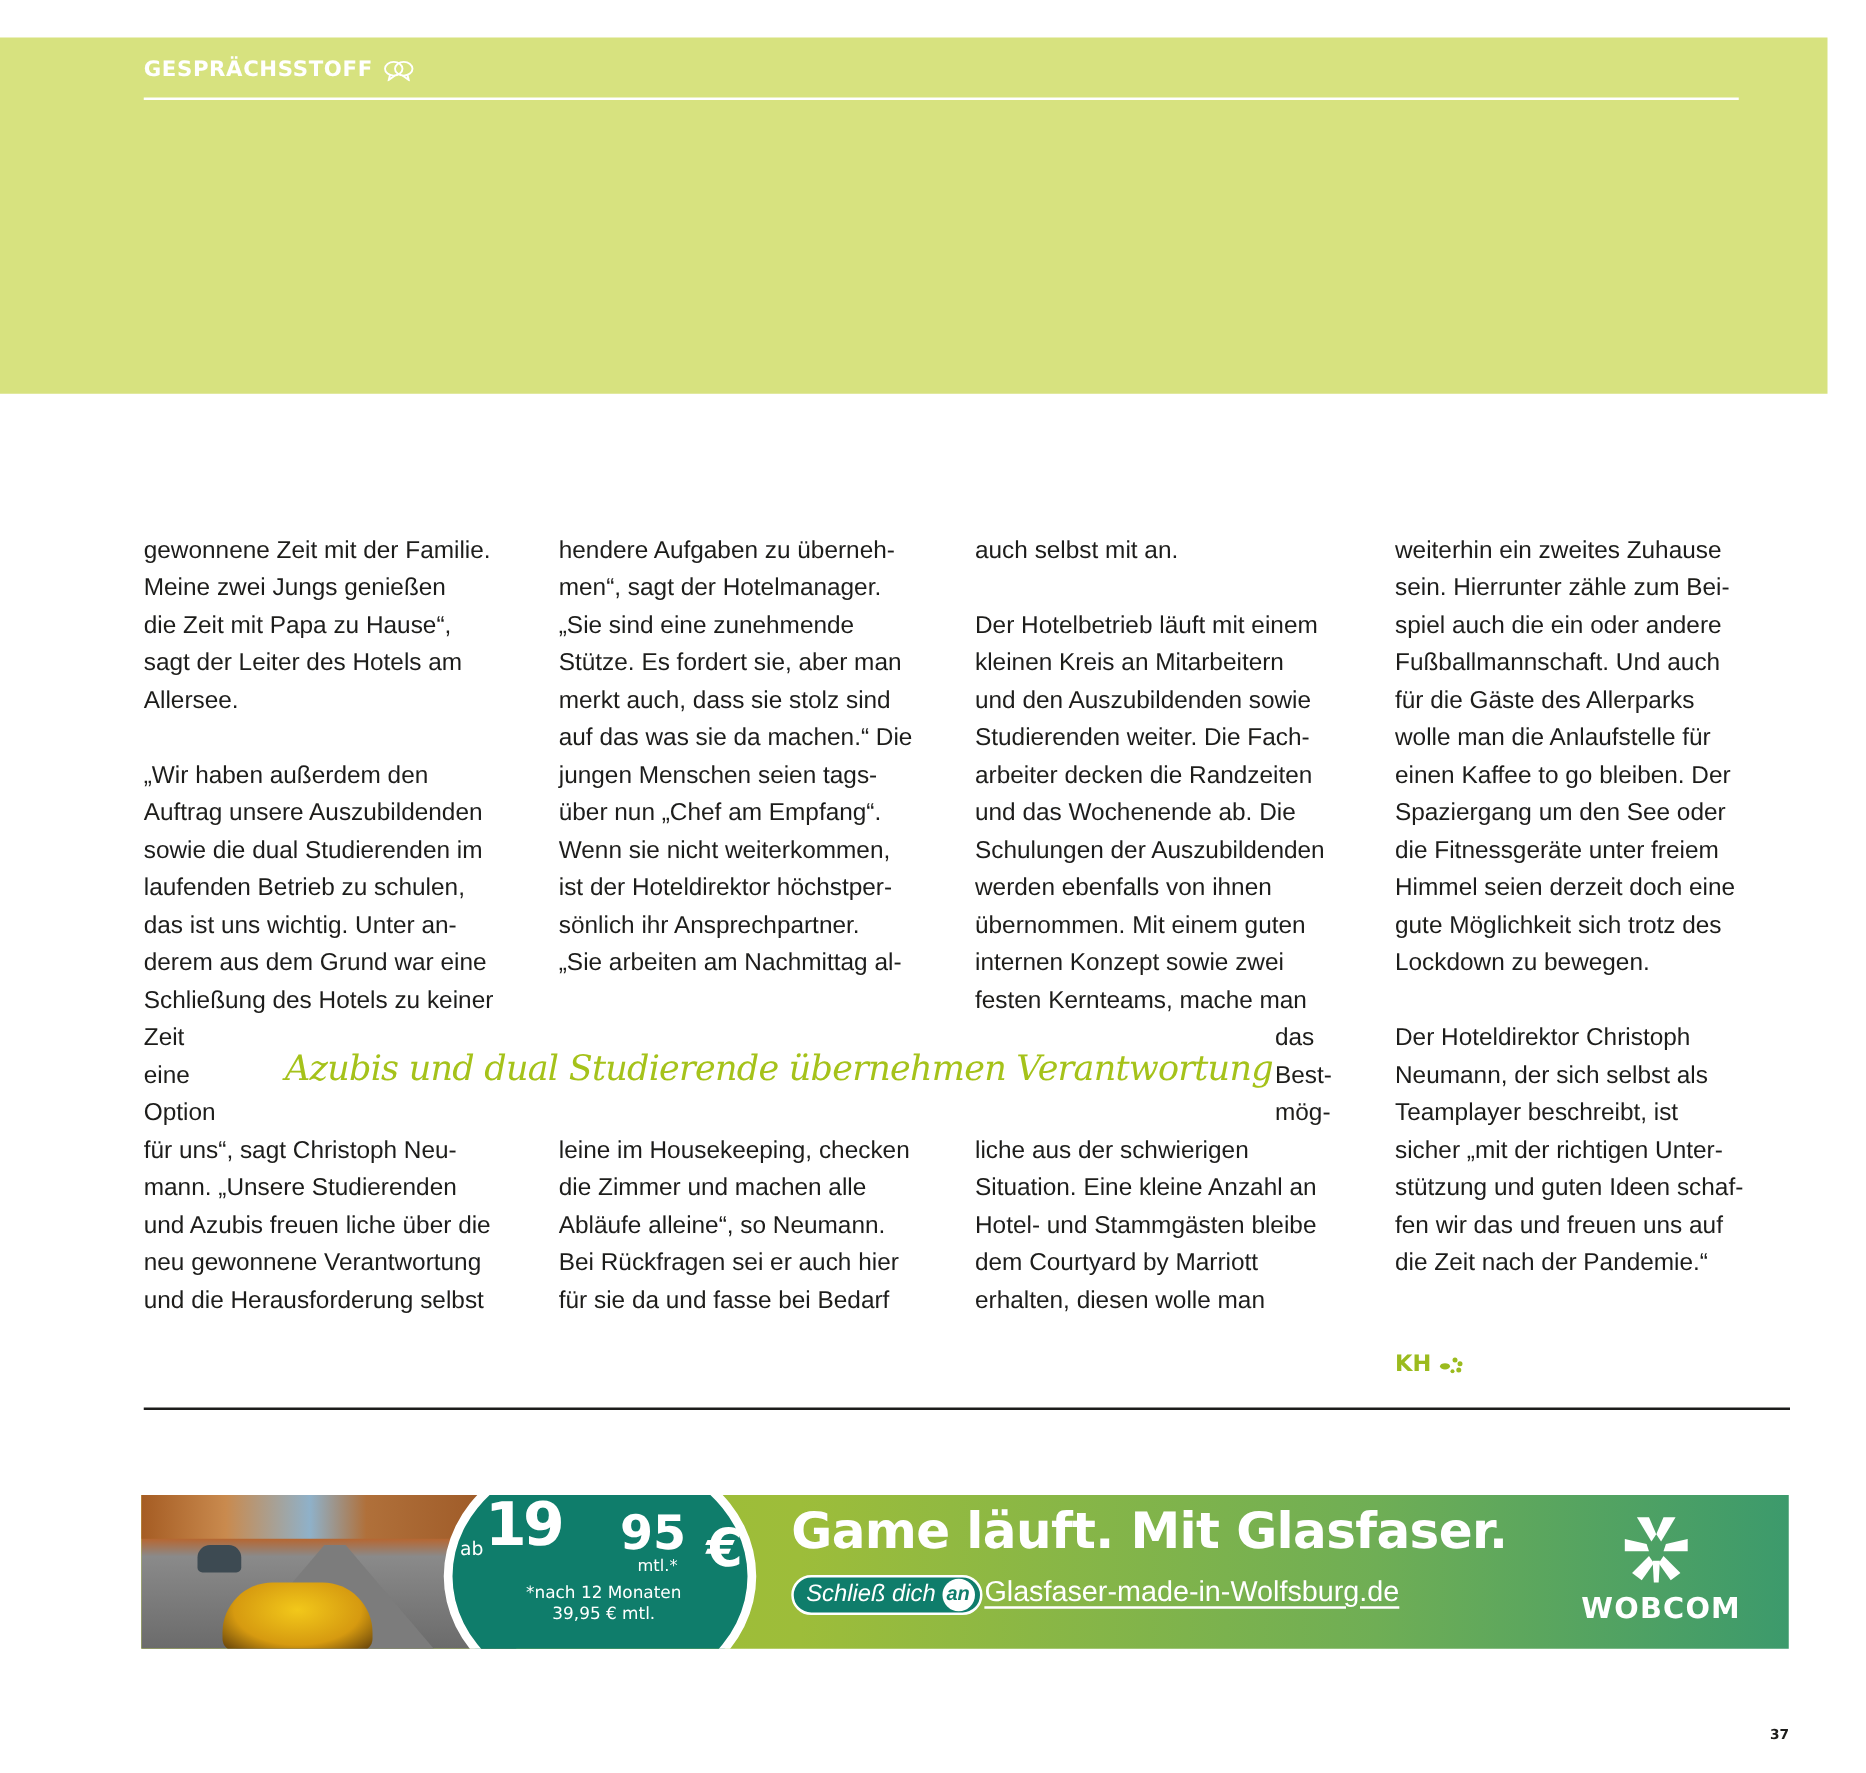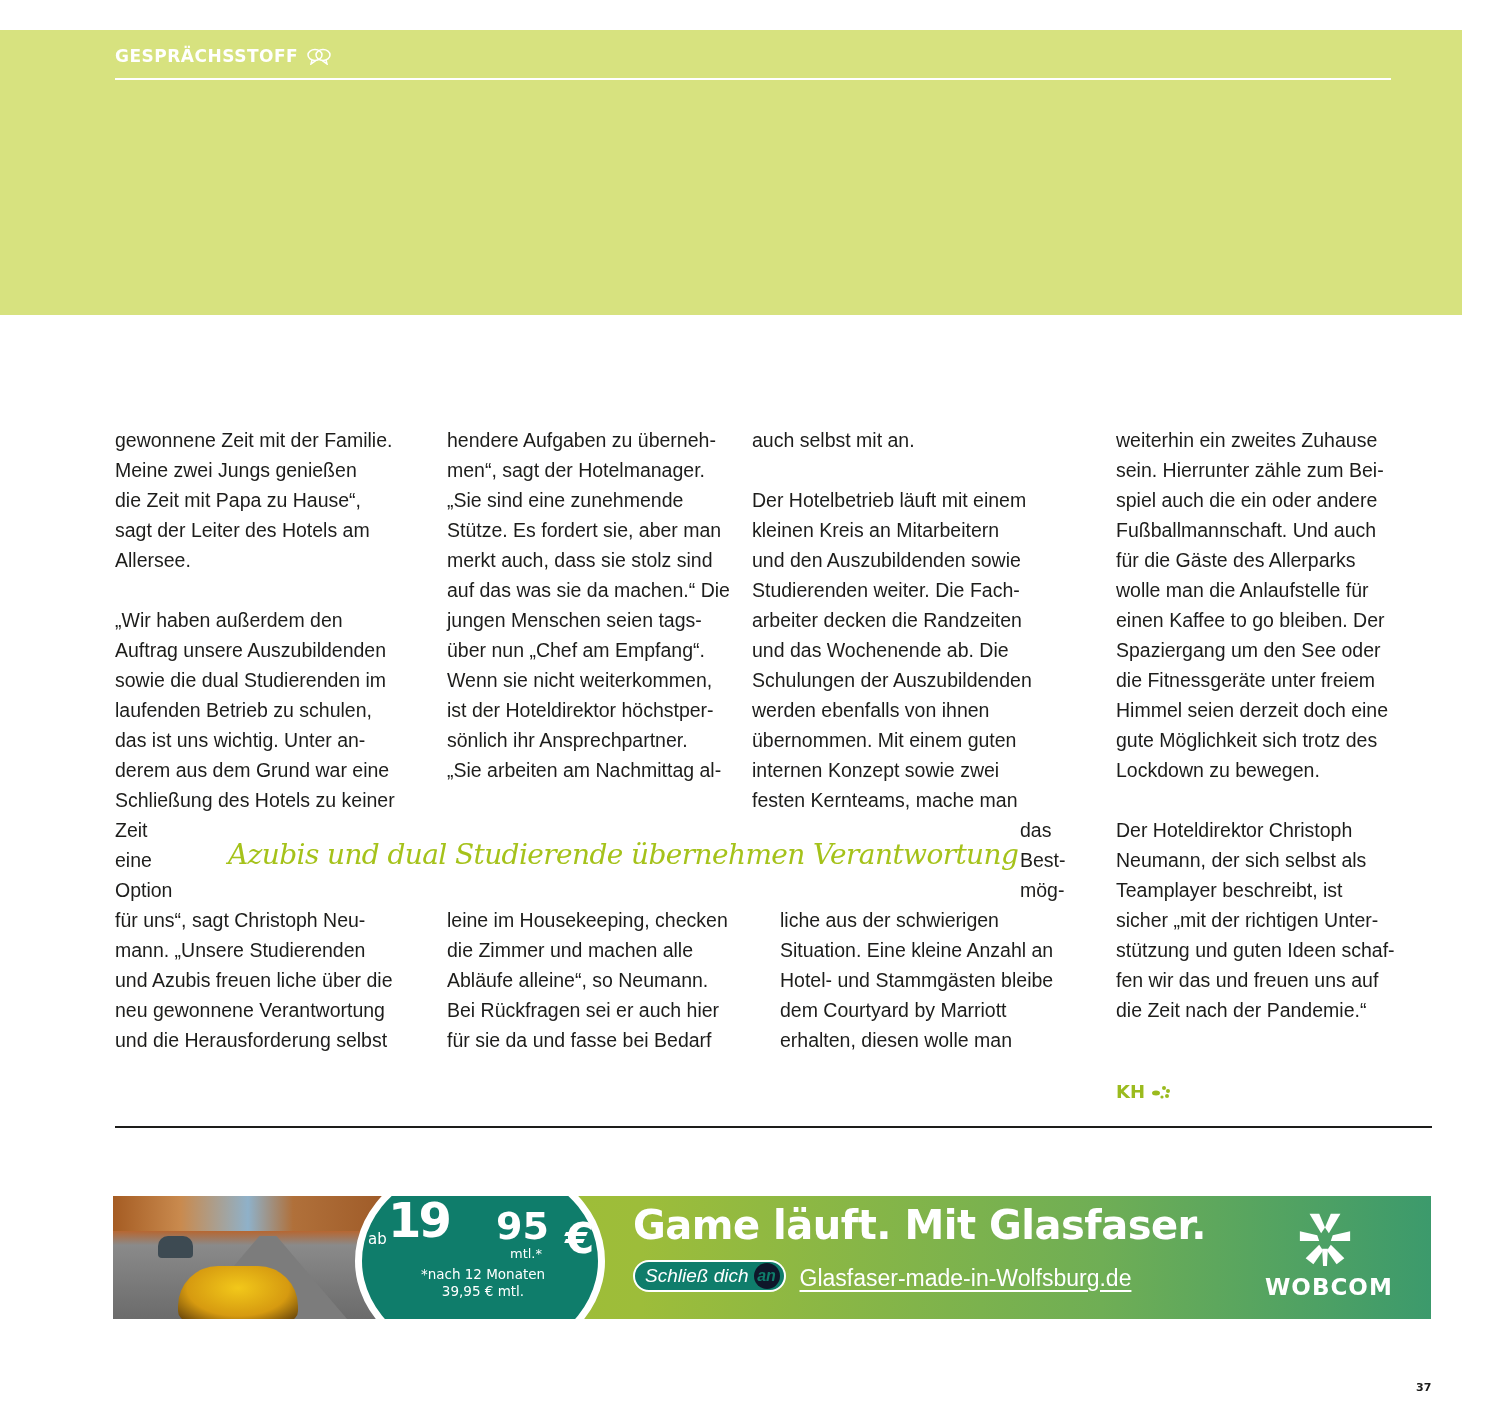--- a/index.html
+++ b/index.html
@@ -9,21 +9,21 @@
   .header-band { position:absolute; left:0; top:30px; width:1462px; height:285px; background:#d7e27f; }
   .section-label { position:absolute; left:115px; top:46px; font-family:"DejaVu Sans", sans-serif; font-weight:bold; font-size:17px; color:#ffffff; letter-spacing:0.5px; display:flex; align-items:center; gap:8px; }
   .section-label svg { width:26px; height:18px; }
   .header-rule { position:absolute; left:115px; top:78px; width:1276px; height:2px; background:#ffffff; }
 
   .col { position:absolute; font-size:19.5px; line-height:30px; white-space:nowrap; }
   .col .gap { height:30px; }
 
   .col1 { left:115px; top:425px; }
   .col2 { left:447px; top:425px; }
-  .col3 { left:752px; top:425px; }
+  .col3 { left:780px; top:425px; }
   .col4 { left:1116px; top:425px; }
 
   .col1b { left:115px; top:905px; }
   .col2b { left:447px; top:905px; }
   .col3b { left:780px; top:905px; }
 
   .split-left { position:absolute; left:115px; top:815px; font-size:19.5px; line-height:30px; }
   .split-right { position:absolute; left:1020px; top:815px; font-size:19.5px; line-height:30px; }
 
   .pullquote { position:absolute; left:228px; top:838px; font-family:"DejaVu Serif", serif; font-style:italic; font-size:28px; color:#a5c21a; white-space:nowrap; letter-spacing:-0.6px; }
@@ -43,23 +43,23 @@
   .ad-circle { position:absolute; left:242px; top:-40px; width:250px; height:210px; border-radius:50%; background:#0f7d6b; border:7px solid #ffffff; }
   .price { position:absolute; left:255px; top:6px; color:#ffffff; font-family:"DejaVu Sans", sans-serif; font-weight:bold; }
   .price .ab { position:absolute; left:0; top:28px; font-size:15px; font-weight:normal; }
   .price .big { position:absolute; left:20px; top:-10px; font-size:48px; letter-spacing:-3px; }
   .price .cents { position:absolute; left:128px; top:2px; font-size:38px; }
   .price .euro { position:absolute; left:197px; top:12px; font-size:42px; }
   .price .mtl { position:absolute; left:142px; top:44px; font-size:13px; font-weight:normal; }
   .price .note { position:absolute; left:20px; top:64px; width:190px; text-align:center; font-size:13.5px; font-weight:normal; line-height:17px; }
 
   .ad-headline { position:absolute; left:520px; top:6px; font-family:"DejaVu Sans", sans-serif; font-weight:bold; color:#ffffff; font-size:40px; letter-spacing:-0.5px; white-space:nowrap; }
-  .ad-sub { position:absolute; left:520px; top:64px; display:flex; align-items:flex-end; gap:14px; }
+  .ad-sub { position:absolute; left:520px; top:64px; display:flex; align-items:flex-start; gap:2px; }
   .pill { display:flex; align-items:center; gap:5px; background:#0f7d6b; border:2px solid #ffffff; border-radius:16px; padding:1px 4px 1px 10px; color:#ffffff; font-style:italic; font-size:19px; }
-  .pill .an { display:inline-block; background:#0f172a; color:#0f7d6b; border-radius:50%; width:26px; height:26px; text-align:center; line-height:26px; font-weight:bold; font-size:16px; font-style:italic; }
+  .pill .an { display:inline-block; background:#ffffff; color:#0f7d6b; border-radius:50%; width:26px; height:26px; text-align:center; line-height:26px; font-weight:bold; font-size:16px; font-style:italic; }
   .ad-url { color:#ffffff; font-size:23px; text-decoration:underline; text-underline-offset:4px; }
   .ad-logo { position:absolute; left:1152px; top:14px; width:120px; text-align:center; color:#ffffff; }
   .ad-logo svg { width:58px; height:58px; display:block; margin:0 auto; }
   .ad-logo .brand { font-family:"DejaVu Sans", sans-serif; font-weight:bold; font-size:23px; letter-spacing:1px; margin-top:6px; }
 
   .page-num { position:absolute; left:1416px; top:1381px; font-family:"DejaVu Sans", sans-serif; font-weight:bold; font-size:11px; color:#1d1d1b; }
 </style>
 </head>
 <body>
 

